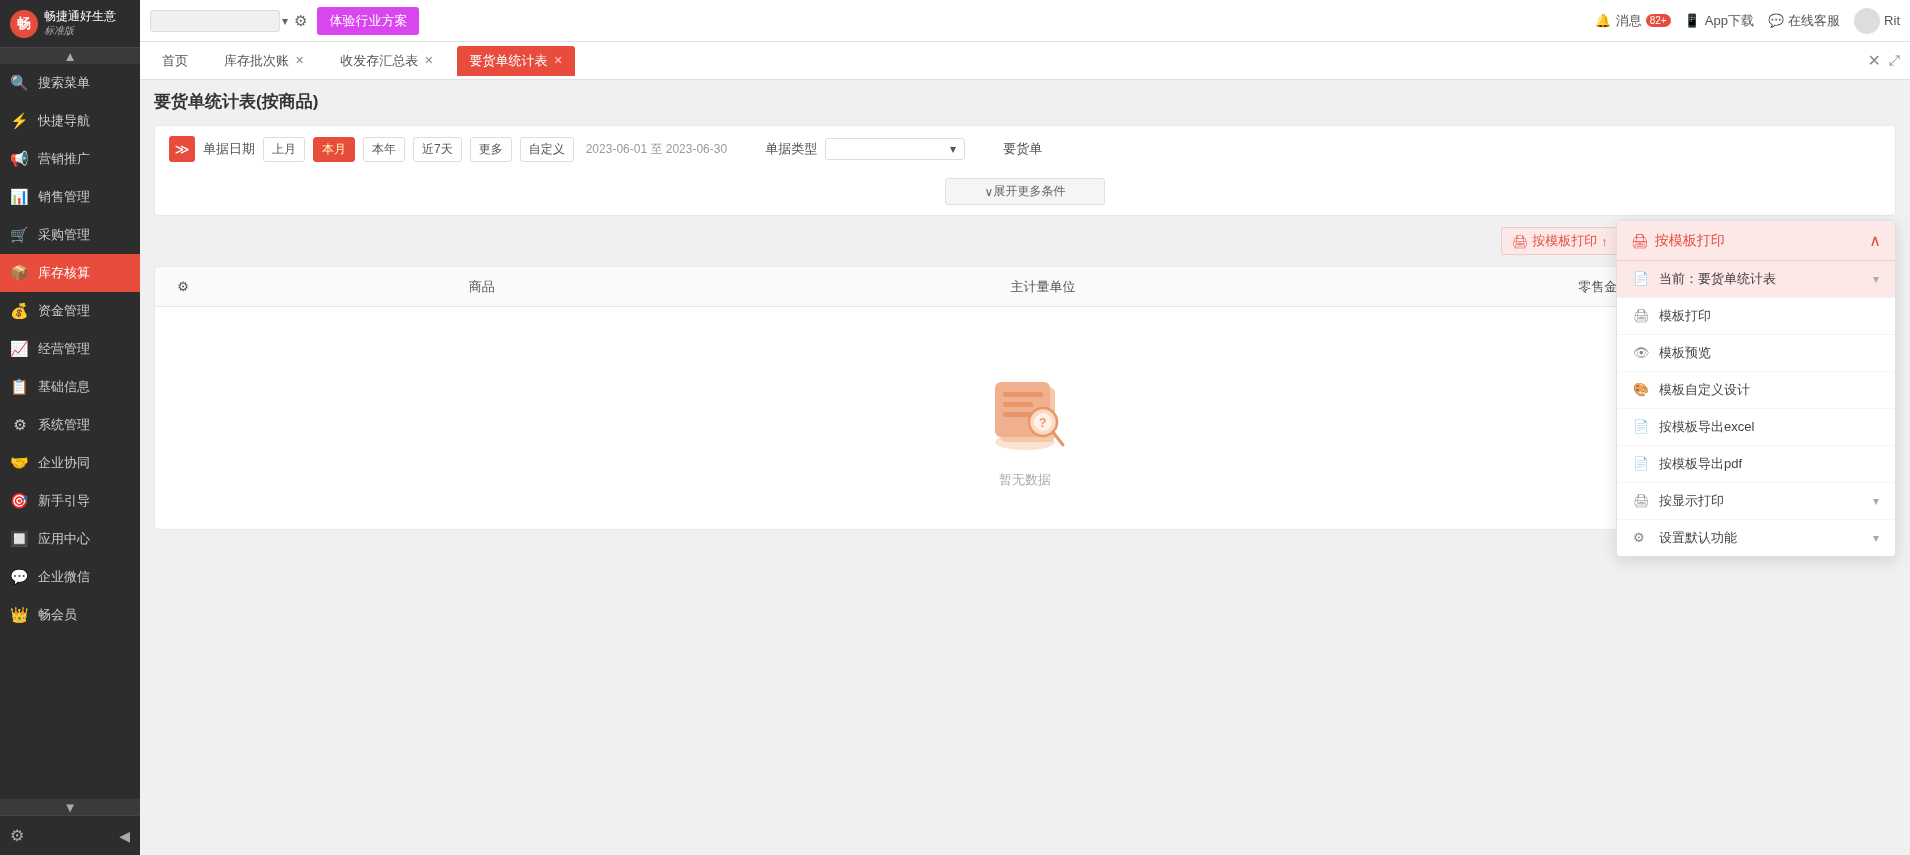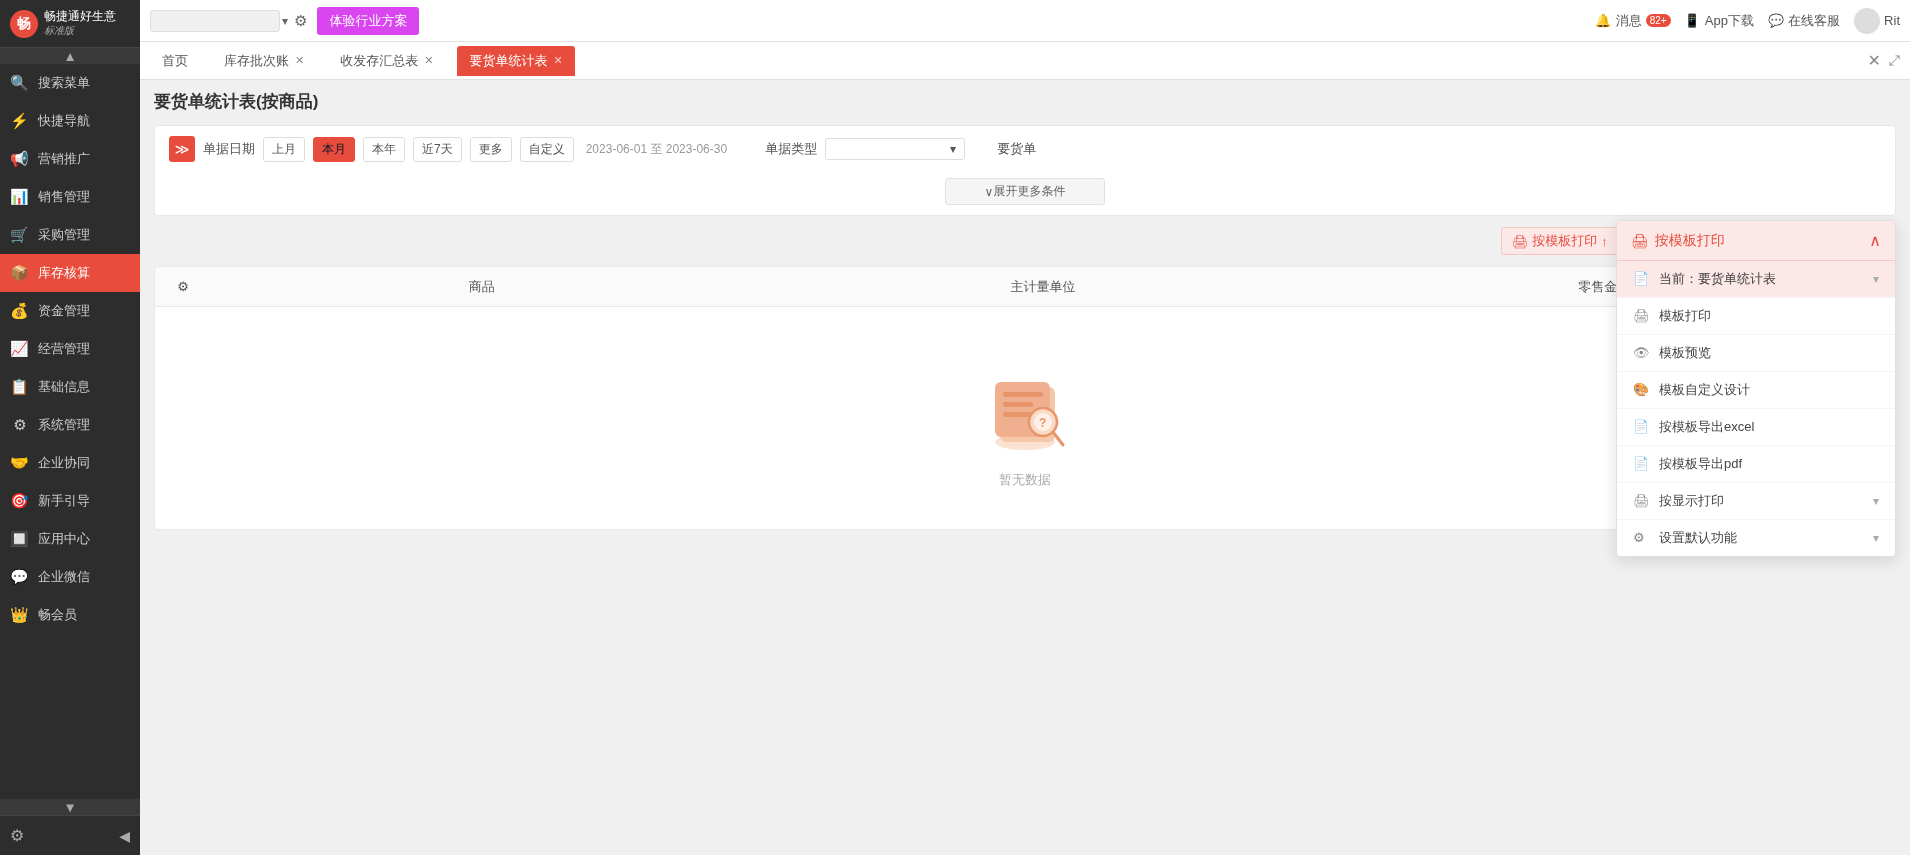--- a/index.html
+++ b/index.html
@@ -175,21 +175,21 @@
       border: none; border-radius: 3px;
       cursor: pointer; font-size: 14px;
       display: flex; align-items: center; justify-content: center;
     }
     .filter-label { color: #555; font-size: 13px; white-space: nowrap; }
     .filter-date-btn {
       padding: 3px 8px; background: none; border: 1px solid #ddd;
       border-radius: 3px; cursor: pointer; font-size: 12px; color: #555;
     }
     .filter-date-btn.active {
-      background: #e74c3c; color: #0f172a; border-color: #e74c3c;
+      background: #e74c3c; color: #fef9c3; border-color: #e74c3c;
     }
     .filter-date-range { font-size: 12px; color: #999; margin-left: 4px; }
     .filter-select {
       display: flex; align-items: center;
       border: 1px solid #ddd; border-radius: 3px;
       padding: 3px 8px; background: #fff; cursor: pointer;
       font-size: 12px; color: #555; min-width: 140px;
       justify-content: space-between;
     }
     .expand-more-btn {
@@ -457,21 +457,21 @@
         <span class="filter-date-range">2023-06-01 至 2023-06-30</span>
 
         <div style="margin-left: 30px; display:flex; align-items:center; gap:8px;">
           <span class="filter-label">单据类型</span>
           <div class="filter-select">
             <span> </span>
             <span>▾</span>
           </div>
         </div>
 
-        <div style="margin-left: 24px; display:flex; align-items:center; gap:8px;">
+        <div style="margin-left: 30px; display:flex; align-items:center; gap:8px;">
           <span class="filter-label">要货单</span>
         </div>
       </div>
 
       <div style="display:flex; justify-content:center; margin-top:8px;">
         <button class="expand-more-btn">
           <span>∨</span>
           <span>展开更多条件</span>
         </button>
       </div>

